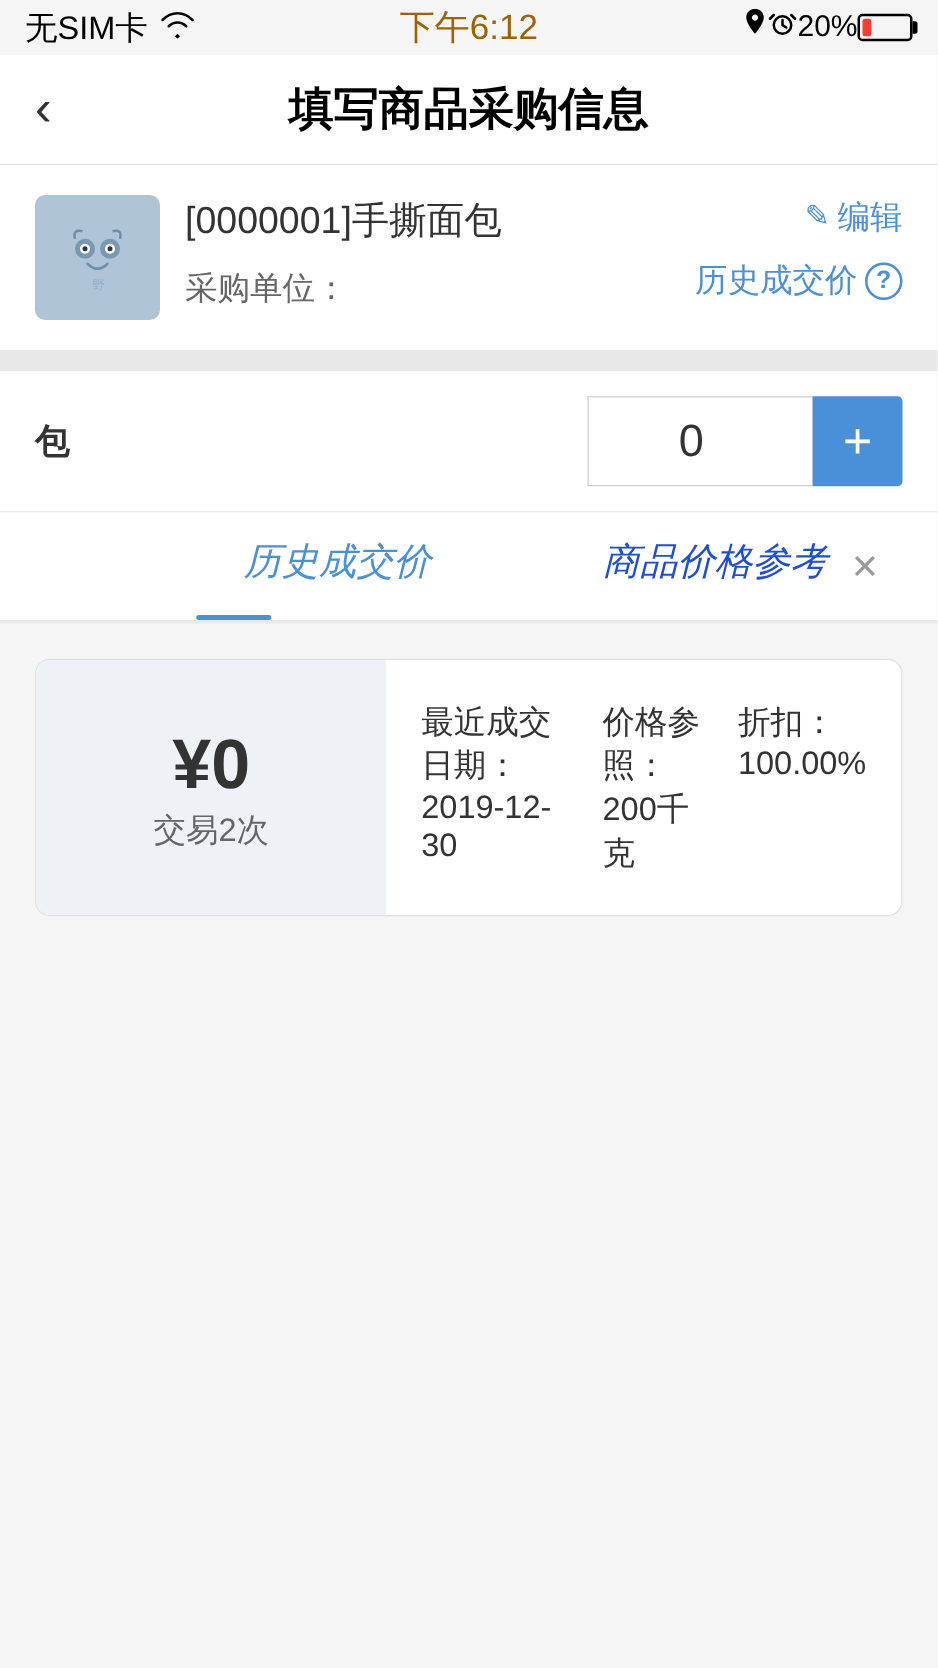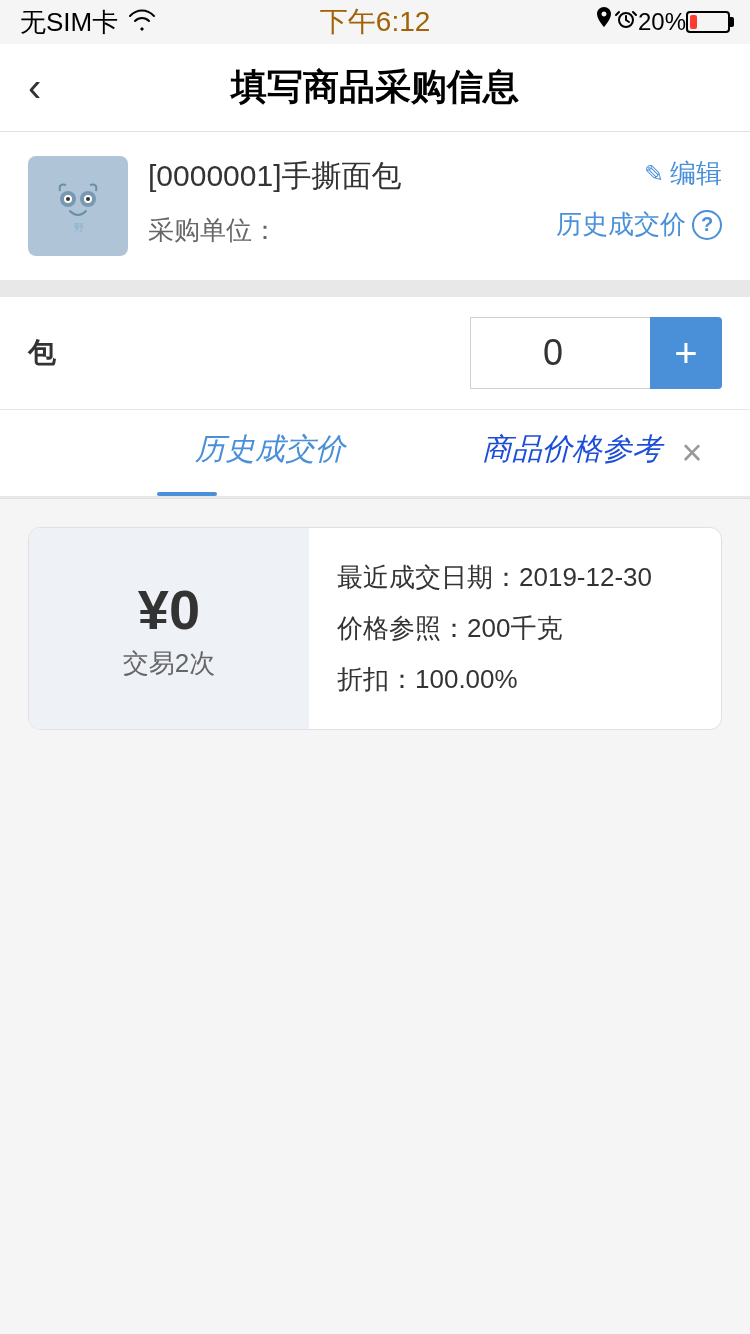--- a/index.html
+++ b/index.html
@@ -346,21 +346,21 @@
     }
     .price-trades {
       font-size: 26px;
       color: #666;
       margin-top: 4px;
     }
     .price-card-right {
       flex: 1;
       padding: 32px 28px;
       display: flex;
-      flex-direction: column;
+      flex-direction: row;
       justify-content: center;
       gap: 16px;
     }
     .detail-row {
       font-size: 26px;
       color: #333;
     }
 
     
     .main-content {

